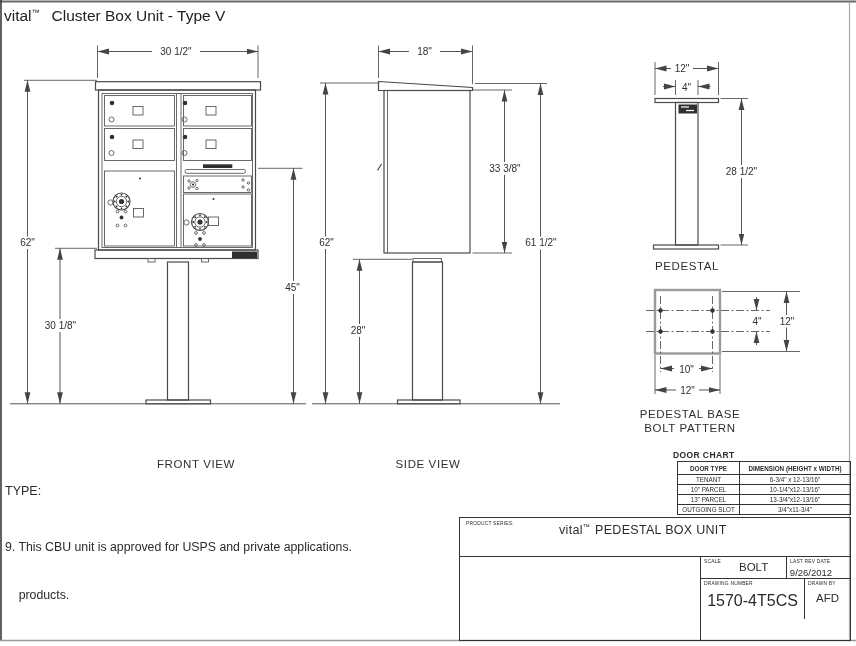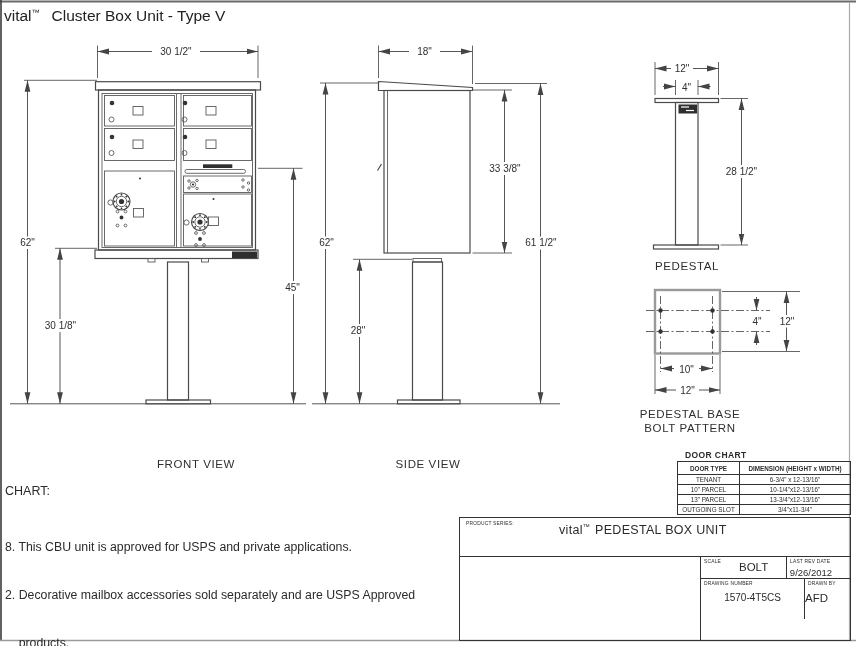--- a/index.html
+++ b/index.html
@@ -22,21 +22,21 @@
   .mid{text-anchor:middle;}
   
   .abs{position:absolute;}
   .sheet-title{left:4px;top:7px;font-size:15.5px;color:#222;}
   .sheet-title .tm{font-size:8px;vertical-align:super;}
   .sheet-title .rest{margin-left:12px;}
   
   .notes-head{left:5px;top:484px;font-size:12.5px;}
   .notes-lines{left:5px;top:507px;font-size:12.3px;line-height:16px;white-space:pre;}
   
-  .dc-title{left:673px;top:450px;font-size:8.5px;font-weight:bold;letter-spacing:0.4px;margin-left:12px;}
+  .dc-title{left:673px;top:450px;font-size:8.5px;font-weight:bold;letter-spacing:0.4px;}
   .dc-table{left:677px;top:461px;width:174px;border-collapse:collapse;table-layout:fixed;}
   .dc-table td,.dc-table th{border:1px solid #333;font-size:6.3px;text-align:center;padding:1px 0;overflow:hidden;white-space:nowrap;}
   .dc-table th{font-weight:bold;padding:2.5px 0;}
   .dc-c1{width:61px;}
   
   .tb{left:459px;top:517px;width:392px;height:124px;border:1.2px solid #333;box-sizing:border-box;}
   .tb-row1{height:39px;border-bottom:1.2px solid #333;box-sizing:border-box;position:relative;}
   .tb-ps-label{position:absolute;left:6px;top:3px;font-size:4.9px;letter-spacing:0.2px;}
   .tb-ps-value{position:absolute;left:99px;top:5px;font-size:12.5px;letter-spacing:0.3px;}
   .tb-ps-value .tm{font-size:7px;vertical-align:super;}
@@ -49,22 +49,22 @@
   .tb-cell{position:relative;box-sizing:border-box;}
   .tb-lab{position:absolute;left:3px;top:2px;font-size:4.9px;letter-spacing:0.2px;}
   .cell-model{width:86px;border-right:1.2px solid #333;}
   .cell-rev{flex:1;}
   .cell-dwg{width:104px;border-right:1.2px solid #333;}
   .cell-by{flex:1;}
   .v-model{position:absolute;left:22px;top:1px;font-size:11.5px;}
   .v-rev{position:absolute;left:0;right:0;top:4px;text-align:center;font-size:11.5px;}
   .v-scale{position:absolute;left:38px;top:4px;font-size:11.5px;}
   .v-date{position:absolute;left:0;right:15px;top:10px;text-align:center;font-size:9.5px;}
-  .v-dwg{position:absolute;left:0;right:0;top:13px;text-align:center;font-size:10px;}
-  .v-by{position:absolute;left:0;right:0;top:13px;font-size:11.5px;}
+  .v-dwg{position:absolute;left:0;right:0;top:13px;text-align:center;font-size:16px;}
+  .v-by{position:absolute;left:0;right:0;top:13px;text-align:center;font-size:11.5px;}
 </style>
 </head>
 <body>
 
 <div class="sheet">
 
   <svg width="856" height="646" viewBox="0 0 856 646">
     <defs>
       <marker id="arw" orient="auto-start-reverse" refX="11.5" refY="4" markerWidth="12" markerHeight="8" markerUnits="userSpaceOnUse">
         <path d="M11.5,4 L0,1.1 L0,6.9 z" fill="#444"></path>
@@ -311,24 +311,23 @@
 
       <text class="vl mid" x="690" y="417.5">PEDESTAL BASE</text>
       <text class="vl mid" x="690" y="431.5">BOLT PATTERN</text>
     </g>
   </svg>
 
   <div class="abs sheet-title">
     <span>vital</span><span class="tm">™</span><span class="rest">Cluster Box Unit - Type V</span>
   </div>
 
-  <div class="abs notes-head">CHART:</div>
+  <div class="abs notes-head">TYPE:</div>
   <div class="abs notes-lines">
-    <div>8. This CBU unit is approved for USPS and private applications.</div>
-    <div>2. Decorative mailbox accessories sold separately and are USPS Approved</div>
+    <div>9. This CBU unit is approved for USPS and private applications.</div>
     <div>    products.</div>
     
     
     
     
     
   </div>
 
   <div class="abs dc-title">DOOR CHART</div>
   <table class="abs dc-table">

